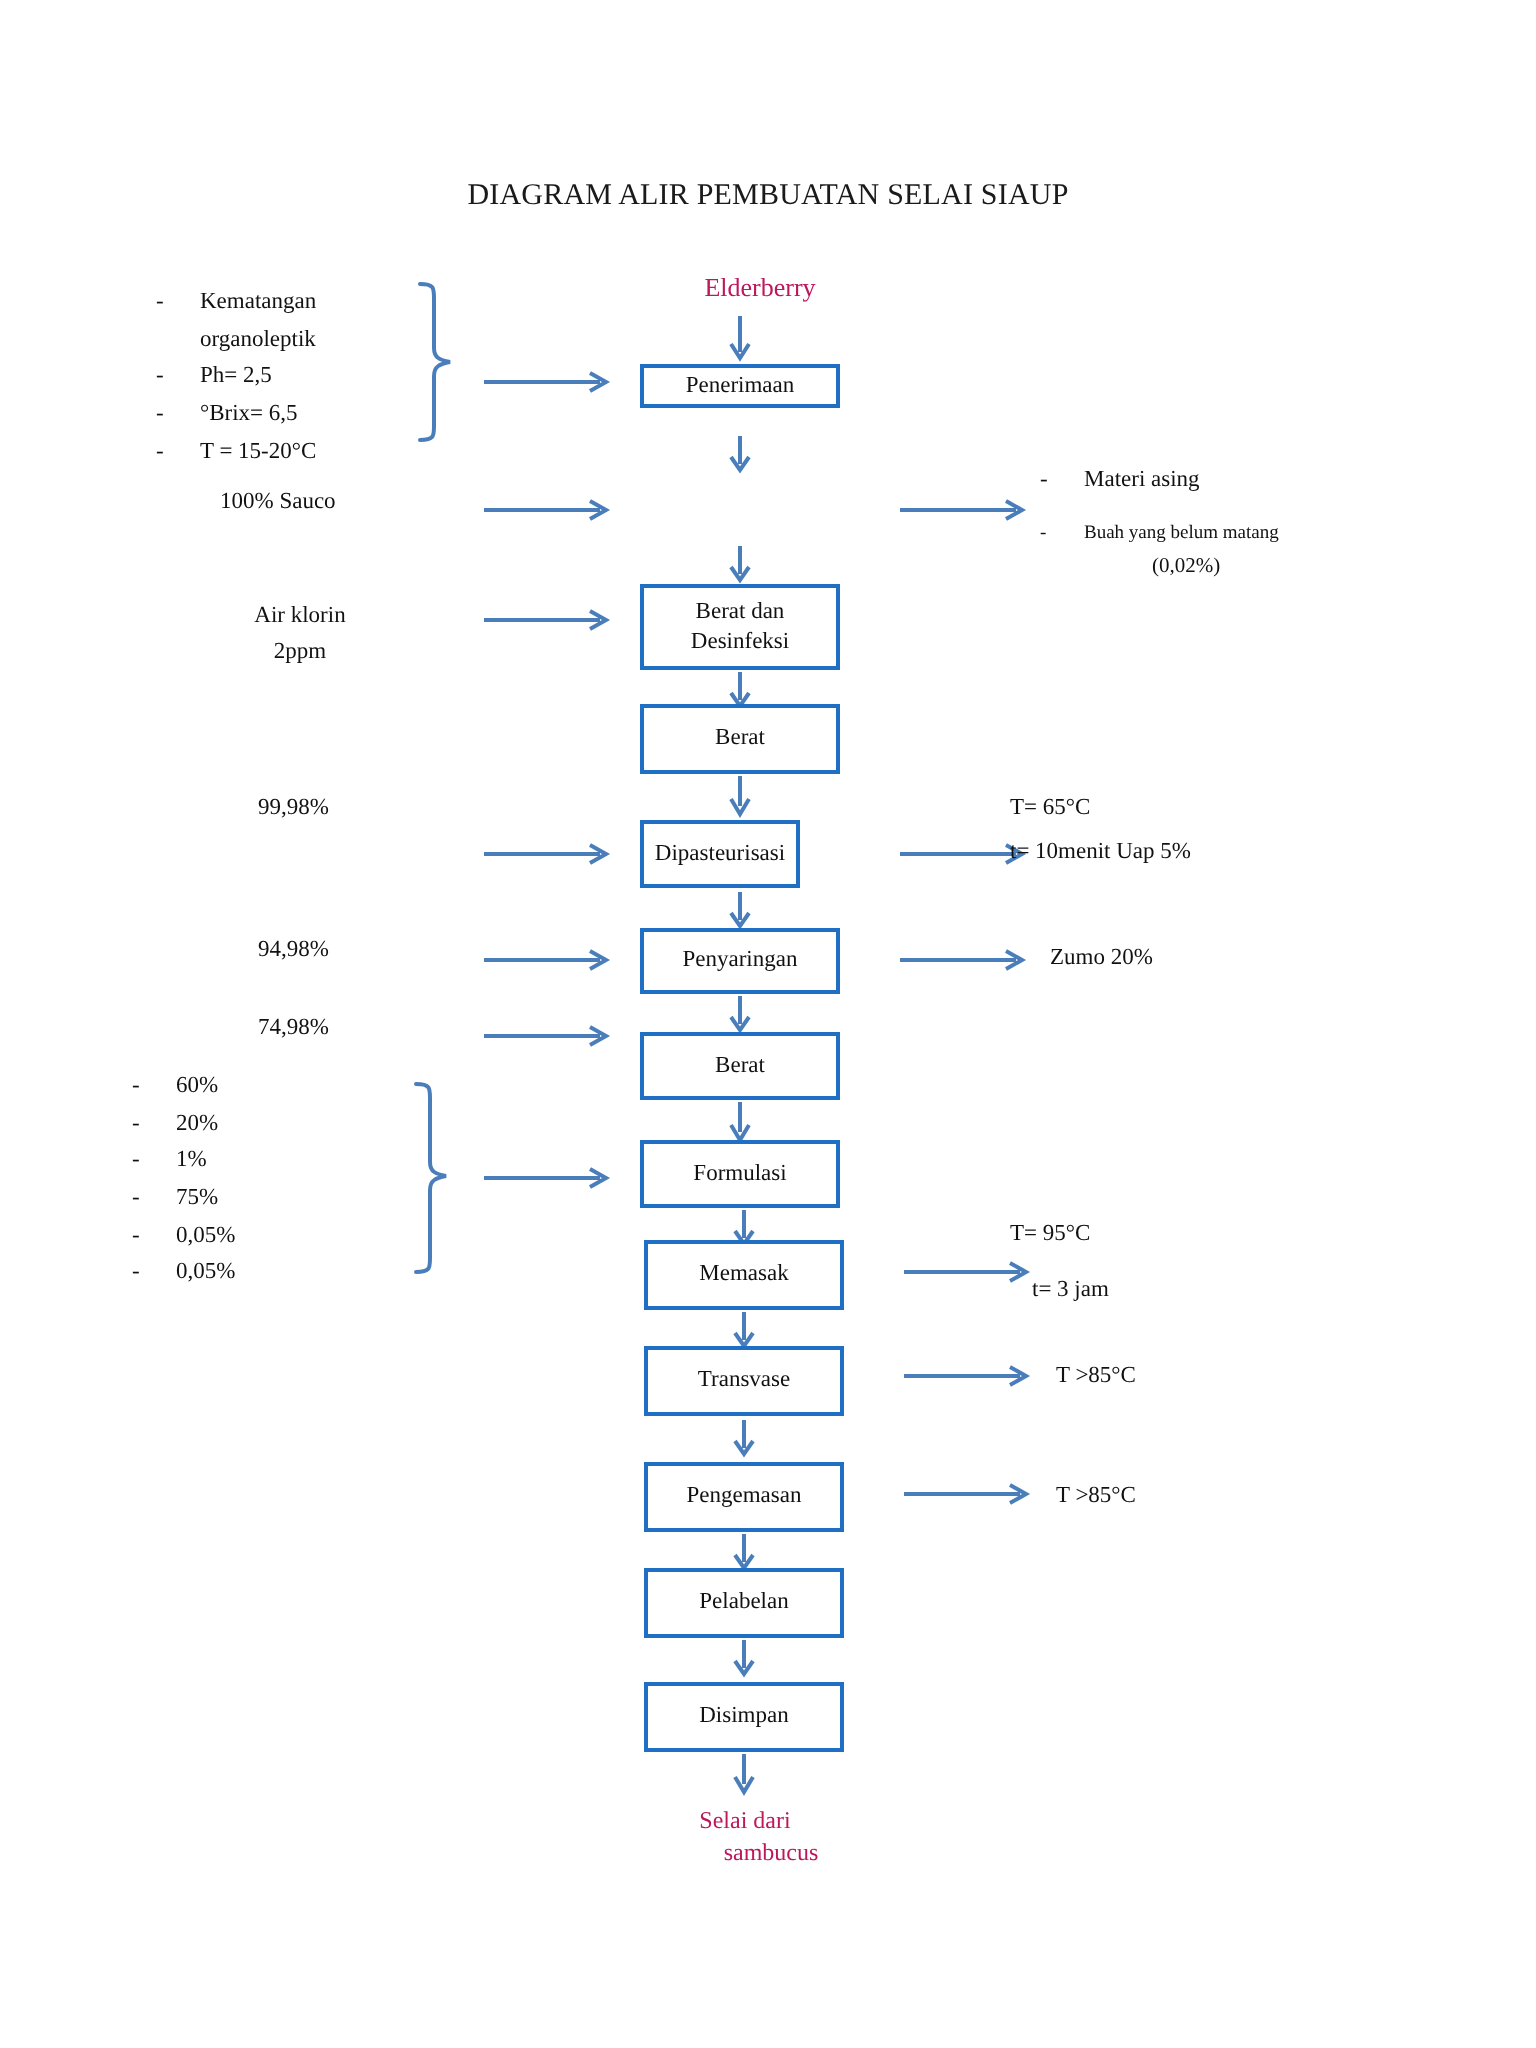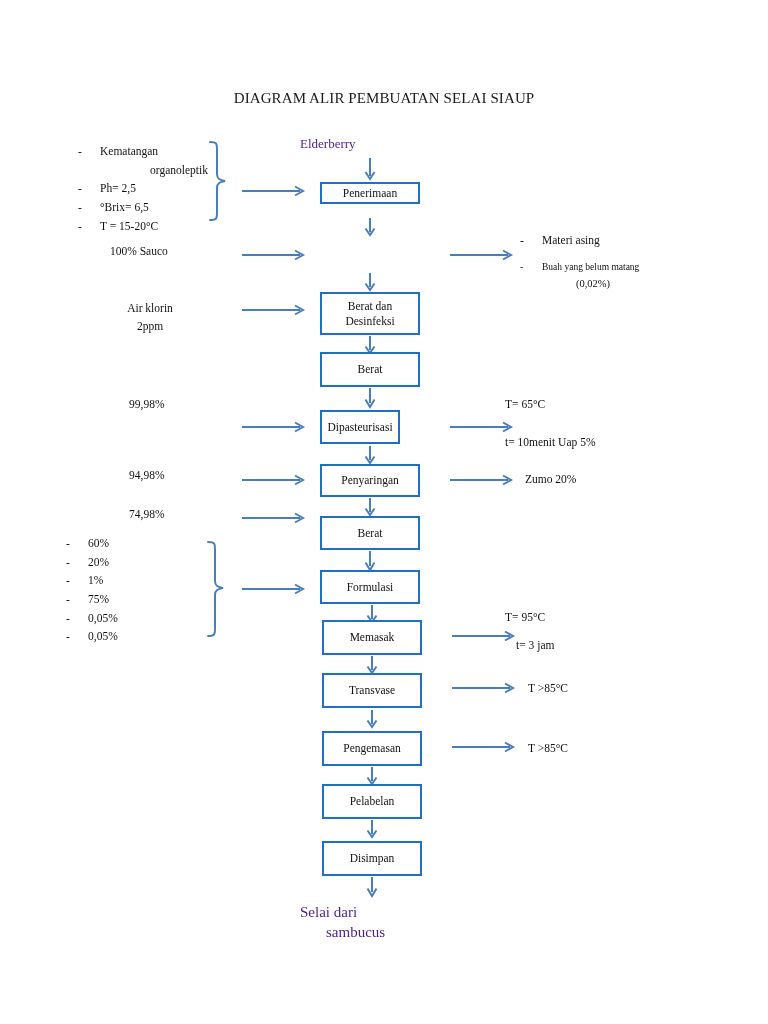--- a/index.html
+++ b/index.html
@@ -41,25 +41,26 @@
     align-items: center;
     justify-content: center;
     text-align: center;
     font-size: 11.5px;
     line-height: 1.22;
     color: #111111;
   }
 
   
   .node-text {
+    text-align: center;
     font-size: 13px;
-    color: #4c1d95;
+    color: #be185d;
     line-height: 1.3;
   }
-  .node-text.small { font-size: 15px; }
+  .node-text.small { font-size: 12px; }
 
   
   .v-arrow { width: 16px; }
   .v-arrow svg { display: block; }
 
   
   .h-arrow svg { display: block; }
 
   
   .side-note {
@@ -77,21 +78,21 @@
   }
   .note-list .row {
     display: flex;
     align-items: flex-start;
   }
   .note-list .dash {
     width: 22px;
     flex: 0 0 22px;
   }
   .note-list .txt { flex: 1 1 auto; }
-  .note-list .cont { padding-left: 22px; text-align: right; }
+  .note-list .cont { padding-left: 22px; }
 
   
   .brace svg { display: block; }
 </style>
 </head>
 <body>
 
 <div id="page">
 
   <div class="abs" id="diagram-title">DIAGRAM ALIR PEMBUATAN SELAI SIAUP</div>
@@ -393,21 +394,21 @@
 
   <div class="abs h-arrow" style="left:450px; top:420px;">
     <svg width="66" height="14" viewBox="0 0 66 14">
         <line x1="0" y1="7" x2="58" y2="7" stroke="#4A7EBB" stroke-width="2"></line>
         <polyline points="53,2.5 61,7 53,11.5" fill="none" stroke="#4A7EBB" stroke-width="2"></polyline>
       </svg>
   </div>
 
   <div class="abs side-note" style="left:505px; top:396px; width:200px;">
     <div>T= 65°C</div>
-    <div style="margin-top:20px;">t= 10menit Uap 5%</div>
+    <div style="margin-top:4px;">t= 10menit Uap 5%</div>
   </div>
 
   <div class="abs h-arrow" style="left:450px; top:473px;">
     <svg width="66" height="14" viewBox="0 0 66 14">
         <line x1="0" y1="7" x2="58" y2="7" stroke="#4A7EBB" stroke-width="2"></line>
         <polyline points="53,2.5 61,7 53,11.5" fill="none" stroke="#4A7EBB" stroke-width="2"></polyline>
       </svg>
   </div>
 
   <div class="abs side-note" style="left:525px; top:471px; width:140px;">Zumo 20%</div>

